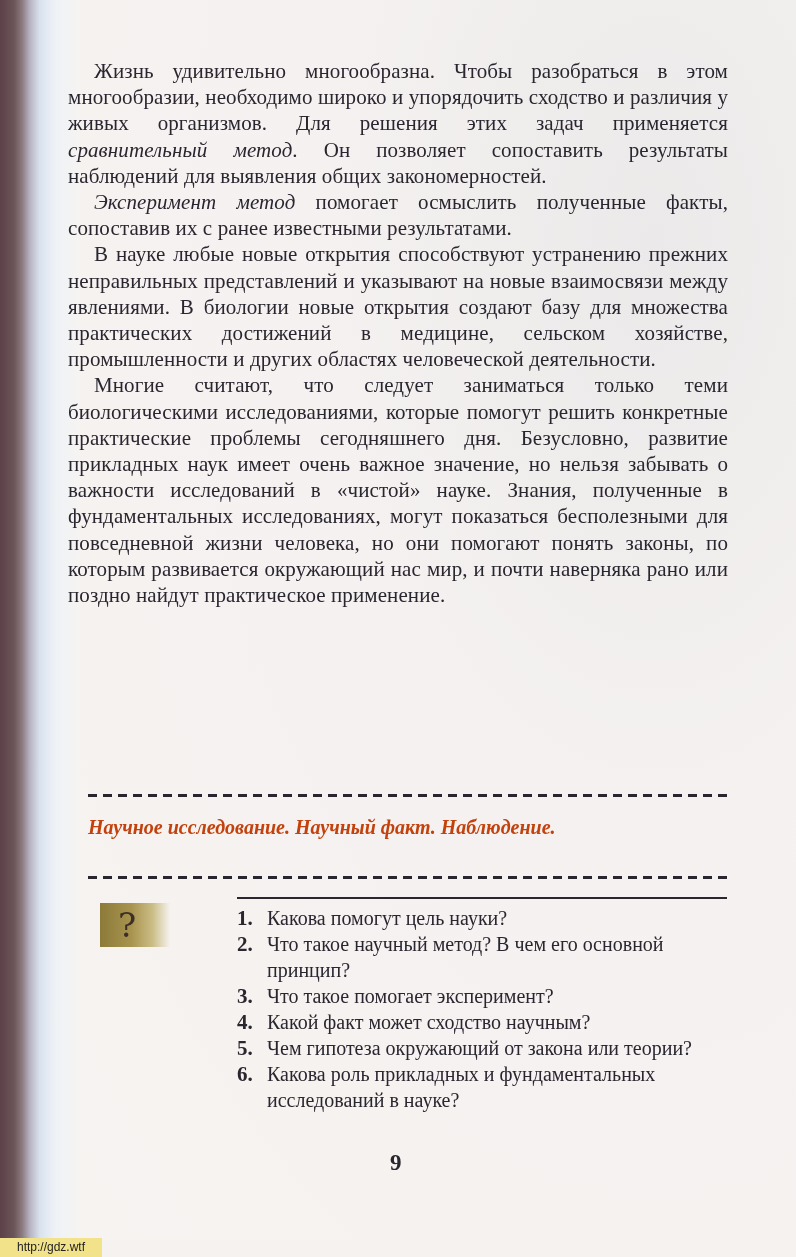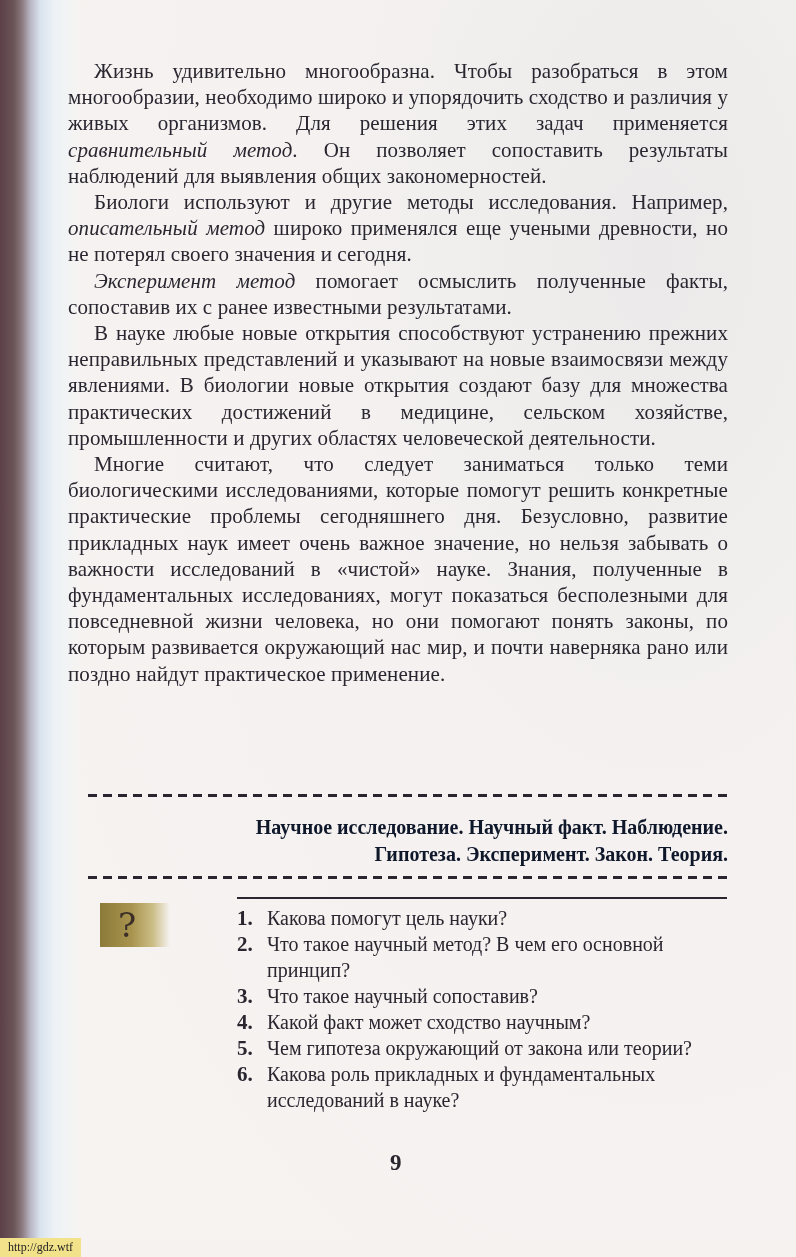--- a/index.html
+++ b/index.html
@@ -28,22 +28,22 @@
       hyphens: none;
     }
     .para i { }
     .dash-line {
       position: absolute; left: 88px; width: 640px; height: 3px;
       background: repeating-linear-gradient(to right, #2a2630 0 9px, transparent 9px 15px);
     }
     .keywords {
       position: absolute; left: 88px; top: 814px; width: 640px;
       font-family: "Liberation Serif", serif;
-      font-weight: bold; font-size: 20px; line-height: 27px;
-      text-align: right; color: #0f172a;
+      font-style: italic; font-weight: bold; font-size: 20px; line-height: 27px;
+      text-align: left; color: #c2410c;
     }
     .q-icon {
       position: absolute; left: 100px; top: 903px; width: 70px; height: 44px;
       background: linear-gradient(to right, #8c7a3a 0%, #a8944e 45%, #cbbd86 75%, rgba(240,236,220,0) 100%);
       display: flex; align-items: center; padding-left: 18px; box-sizing: border-box;
     }
     .q-icon span {
       font-family: "DejaVu Serif", serif; font-size: 34px; color: #3b2f28; line-height: 1;
     }
     .q-rule {
@@ -55,73 +55,69 @@
       margin: 0; padding: 0; list-style: none;
     }
     .questions li { display: flex; margin: 0; }
     .questions .num { font-weight: bold; width: 30px; flex: 0 0 30px; font-size: 21px; }
     .questions .qt { flex: 1; }
     .page-number {
       position: absolute; left: 390px; top: 1150px;
       font-family: "Liberation Serif", serif; font-weight: bold; font-size: 23px; color: #2a2630;
     }
     .watermark {
-      position: absolute; left: 0; top: 1238px; height: 19px; padding: 0 8px;
+      position: absolute; left: 0; top: 1238px; height: 19px; padding: 0 17px;
       background: #f2e28a; color: #222;
-      font-family: Liberation Serif, serif; font-size: 12px; line-height: 19px;
+      font-family: Liberation Sans, sans-serif; font-size: 12px; line-height: 19px;
     }
   </style>
 </head>
 <body>
 
 <div class="spine"></div>
 <div class="page"></div>
 
 <div class="text-block">
   <p class="para">
     <span>Жизнь удивительно многообразна. Чтобы разобраться в этом многообразии, необходимо широко и упорядочить сходство и различия у живых организмов. Для решения этих задач применяется </span><i>сравнительный метод</i><span>. Он позволяет сопоставить результаты наблюдений для выявления общих закономерностей.</span>
-  </p>
-  <p class="para">
-    <span>Биологи используют и другие методы исследования. Например, </span><i>описательный метод</i><span> широко применялся еще учеными древности, но не потерял своего значения и сегодня.</span>
   </p>
   <p class="para">
     <i>Эксперимент метод</i><span> помогает осмыслить полученные факты, сопоставив их с ранее известными результатами.</span>
   </p>
   <p class="para">
     <span>В науке любые новые открытия способствуют устранению прежних неправильных представлений и указывают на новые взаимосвязи между явлениями. В биологии новые открытия создают базу для множества практических достижений в медицине, сельском хозяйстве, промышленности и других областях человеческой деятельности.</span>
   </p>
   <p class="para" style="">
     <span>Многие считают, что следует заниматься только теми биологическими исследованиями, которые помогут решить конкретные практические проблемы сегодняшнего дня. Безусловно, развитие прикладных наук имеет очень важное значение, но нельзя забывать о важности исследований в «чистой» науке. Знания, полученные в фундаментальных исследованиях, могут показаться бесполезными для повседневной жизни человека, но они помогают понять законы, по которым развивается окружающий нас мир, и почти наверняка рано или поздно найдут практическое применение.</span>
   </p>
 </div>
 
 <div class="dash-line" style="top:794px"></div>
 <div class="keywords">
   <div>Научное исследование. Научный факт. Наблюдение.</div>
-  <div>Гипотеза. Эксперимент. Закон. Теория.</div>
 </div>
 <div class="dash-line" style="top:876px"></div>
 
 <div class="q-icon">
   <span>?</span>
 </div>
 <div class="q-rule"></div>
 
 <ol class="questions">
   <li>
       <span class="num">1.</span>
       <span class="qt">Какова помогут цель науки?</span>
     </li>
   <li>
       <span class="num">2.</span>
       <span class="qt">Что такое научный метод? В чем его основной принцип?</span>
     </li>
   <li>
       <span class="num">3.</span>
-      <span class="qt">Что такое научный сопоставив?</span>
+      <span class="qt">Что такое помогает эксперимент?</span>
     </li>
   <li>
       <span class="num">4.</span>
       <span class="qt">Какой факт может сходство научным?</span>
     </li>
   <li>
       <span class="num">5.</span>
       <span class="qt">Чем гипотеза окружающий от закона или теории?</span>
     </li>
   <li>

